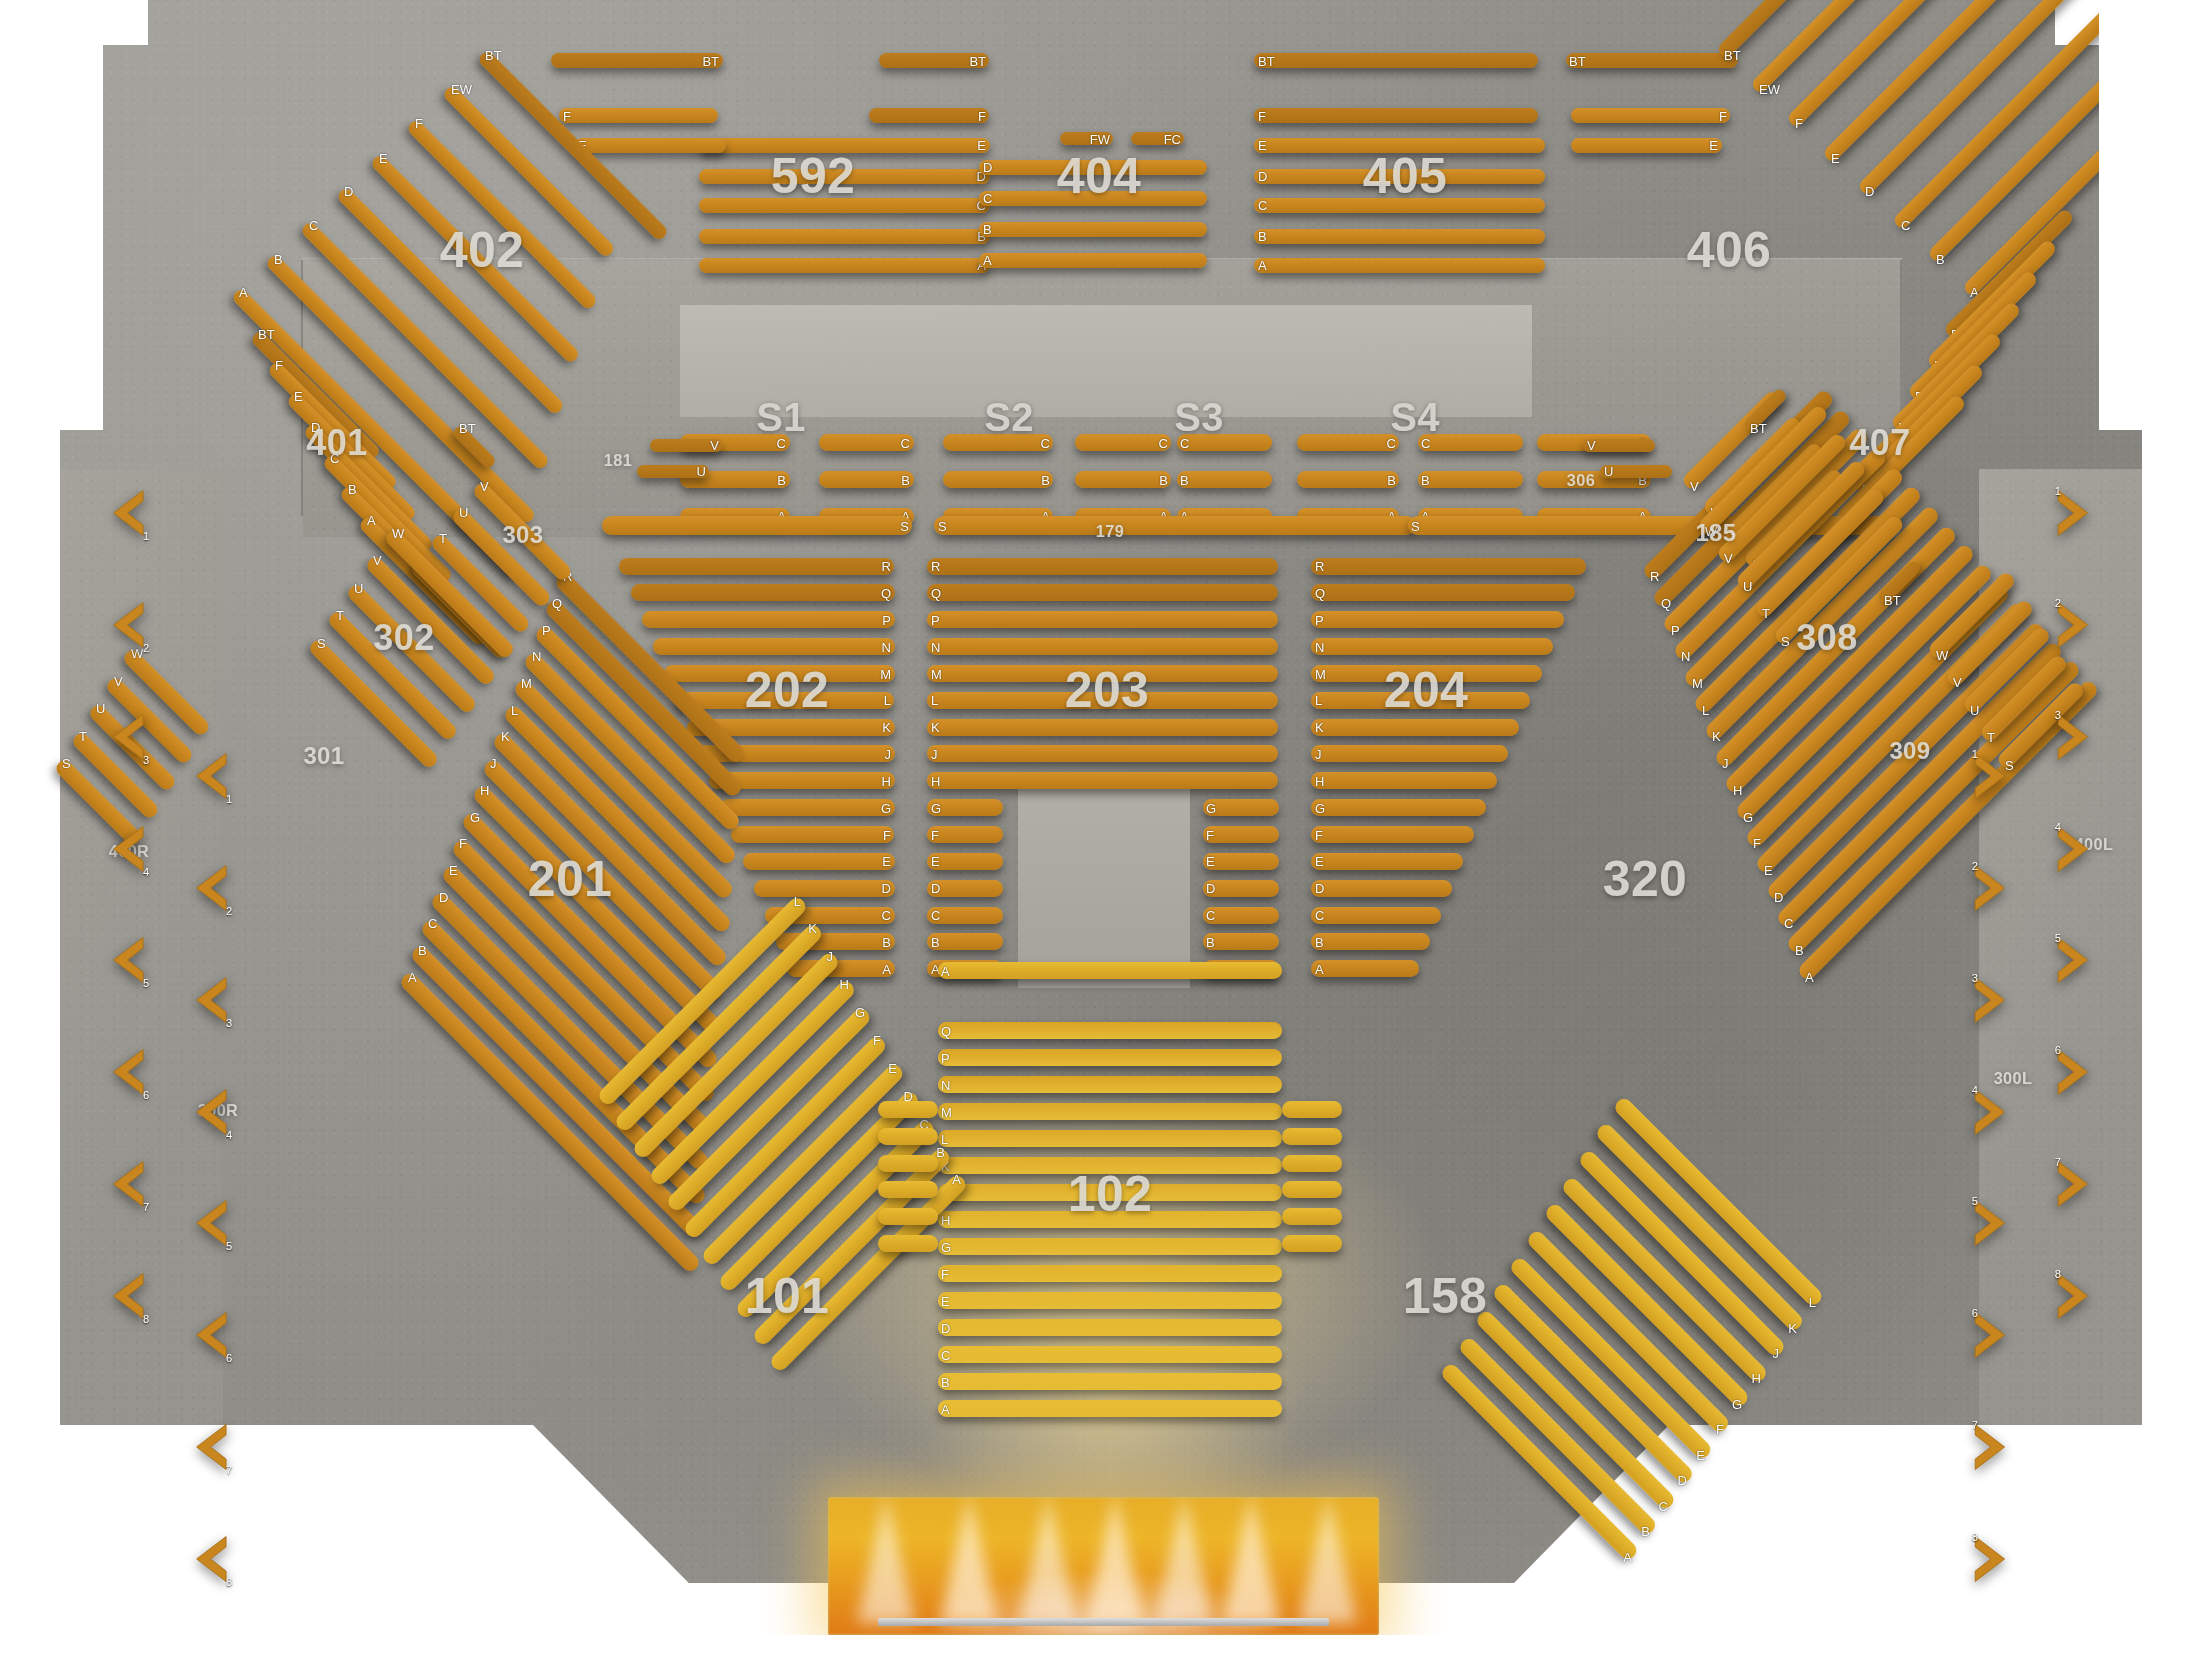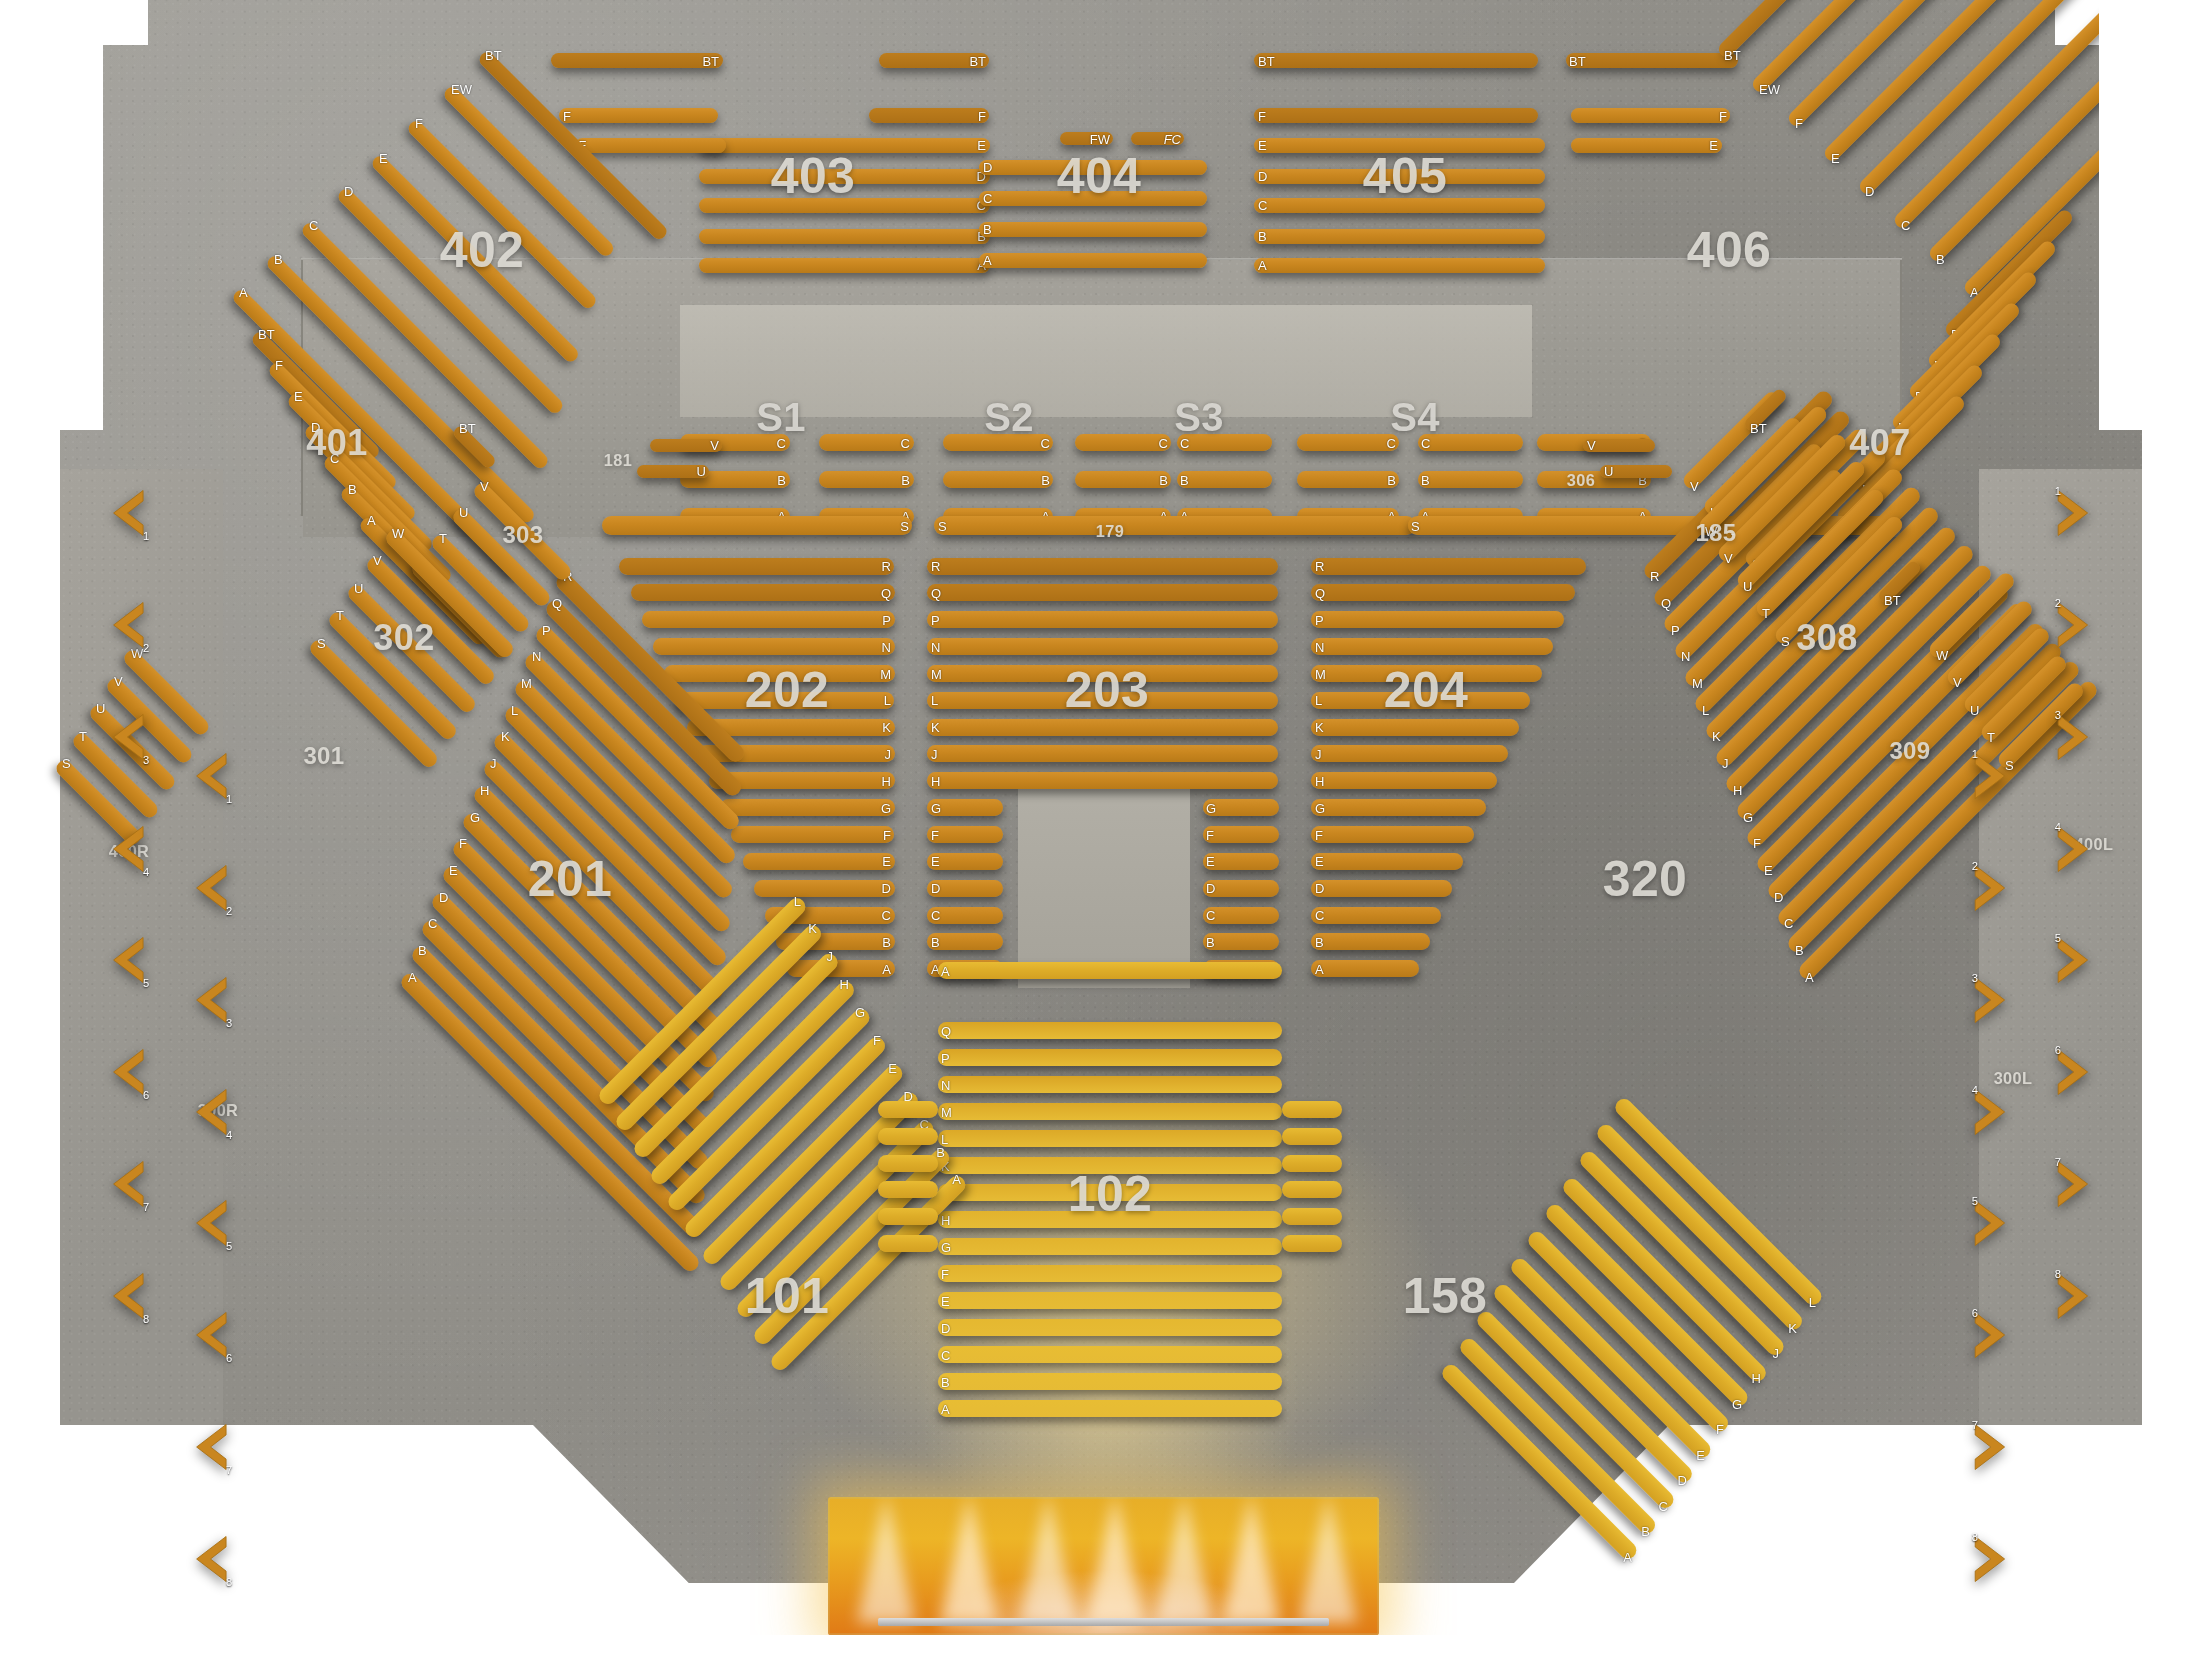--- a/index.html
+++ b/index.html
@@ -189,21 +189,21 @@
       <div class="rlab r" style="left: 986px; top: 265px;">A</div>
       <div class="row dark" style="left: 551px; top: 53px; width: 172px; height: 14.6px;"></div>
       <div class="rlab r" style="left: 719px; top: 61px;">BT</div>
       <div class="row" style="left: 559px; top: 108px; width: 159px; height: 14.6px;"></div>
       <div class="rlab l" style="left: 563px; top: 116px;">F</div>
       <div class="row" style="left: 575px; top: 138px; width: 151px; height: 14.6px;"></div>
       <div class="rlab l" style="left: 578px; top: 145px;">E</div>
       <div class="row dark" style="left: 1060px; top: 132px; width: 53px; height: 13px;"></div>
       <div class="rlab r" style="left: 1110px; top: 139px;">FW</div>
       <div class="row dark" style="left: 1131px; top: 132px; width: 53px; height: 13px;"></div>
-      <div class="rlab r" style="left: 1181px; top: 139px; font-style: italic;">FC</div>
+      <div class="rlab r" style="left: 1181px; top: 139px;">FC</div>
       <div class="row" style="left: 979px; top: 160px; width: 228px; height: 14.6px;"></div>
       <div class="rlab l" style="left: 983px; top: 167px;">D</div>
       <div class="row" style="left: 979px; top: 191px; width: 228px; height: 14.6px;"></div>
       <div class="rlab l" style="left: 983px; top: 198px;">C</div>
       <div class="row" style="left: 979px; top: 222px; width: 228px; height: 14.6px;"></div>
       <div class="rlab l" style="left: 983px; top: 229px;">B</div>
       <div class="row" style="left: 979px; top: 253px; width: 228px; height: 14.6px;"></div>
       <div class="rlab l" style="left: 983px; top: 260px;">A</div>
       <div class="row dark" style="left: 1254px; top: 53px; width: 284px; height: 14.6px;"></div>
       <div class="rlab l" style="left: 1258px; top: 61px;">BT</div>
@@ -674,21 +674,21 @@
       <div class="row light" style="left: 1282px; top: 1128px; width: 60px; height: 17px;"></div>
       <div class="row light" style="left: 1282px; top: 1155px; width: 60px; height: 17px;"></div>
       <div class="row light" style="left: 1282px; top: 1181px; width: 60px; height: 17px;"></div>
       <div class="row light" style="left: 1282px; top: 1208px; width: 60px; height: 17px;"></div>
       <div class="row light" style="left: 1282px; top: 1235px; width: 60px; height: 17px;"></div>
     </div>
 
   <div id="labels-layer">
       <div class="seclab big" style="left: 482px; top: 250px;">402</div>
       <div class="seclab mid" style="left: 337px; top: 443px;">401</div>
-      <div class="seclab big" style="left: 813px; top: 176px;">403</div>
+      <div class="seclab big" style="left: 813px; top: 176px;">592</div>
       <div class="seclab big" style="left: 1099px; top: 176px;">404</div>
       <div class="seclab big" style="left: 1405px; top: 176px;">405</div>
       <div class="seclab big" style="left: 1729px; top: 250px;">406</div>
       <div class="seclab mid" style="left: 1880px; top: 443px;">407</div>
       <div class="seclab s" style="left: 781px; top: 417px;">S1</div>
       <div class="seclab s" style="left: 1009px; top: 417px;">S2</div>
       <div class="seclab s" style="left: 1199px; top: 417px;">S3</div>
       <div class="seclab s" style="left: 1415px; top: 417px;">S4</div>
       <div class="seclab tiny" style="left: 1110px; top: 531px;">179</div>
       <div class="seclab tiny" style="left: 618px; top: 460px;">181</div>

